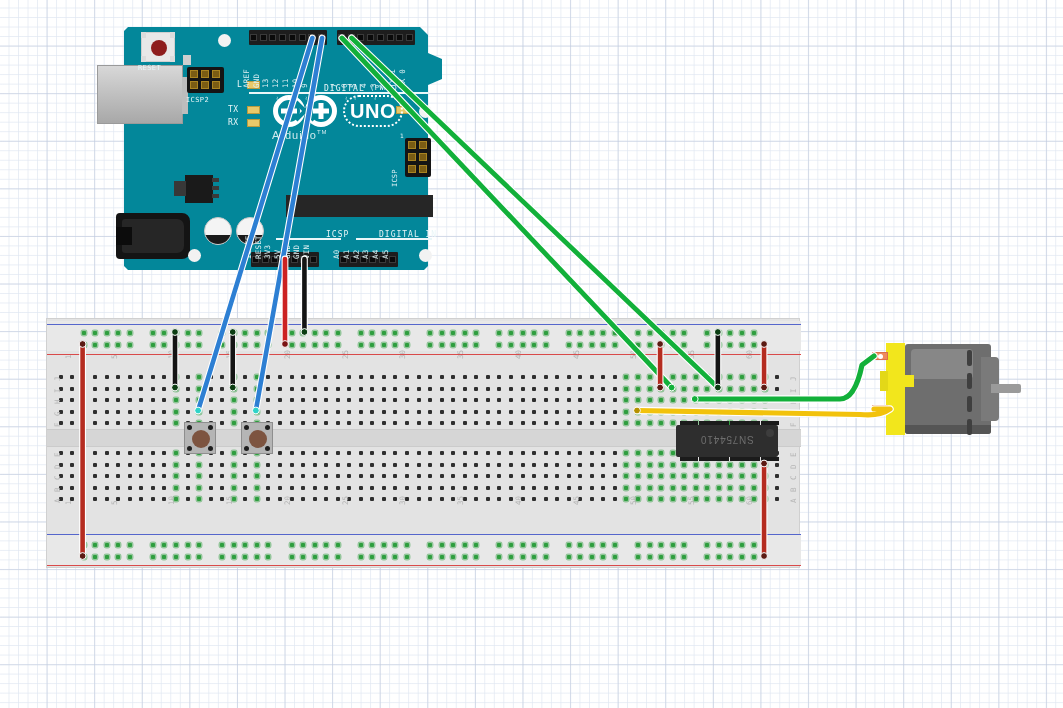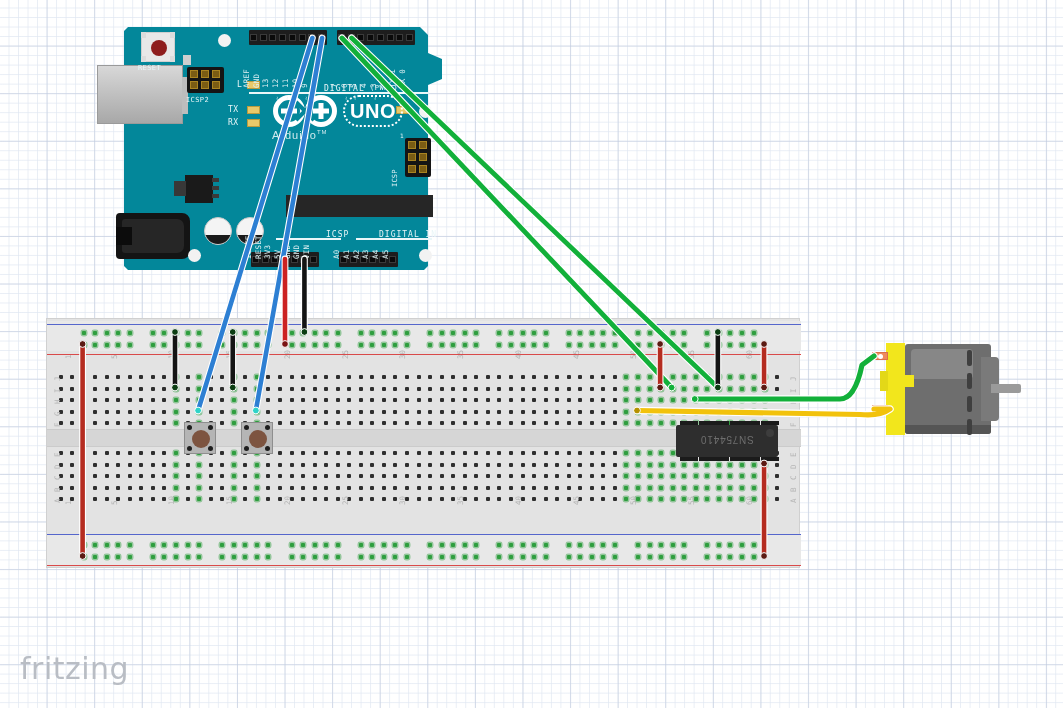--- a/index.html
+++ b/index.html
@@ -1321,14 +1321,13 @@
       <circle cx="764.0500000000001" cy="463.5" r="3.4" fill="#5c1a12" stroke="#ffffff" stroke-width="1"></circle>
       <circle cx="764.0500000000001" cy="556" r="3.4" fill="#5c1a12" stroke="#ffffff" stroke-width="1"></circle>
       <path d="M 694.75 399 L 840 399 Q 855 399 862 365 L 874 356" fill="none" stroke="#ffffff" stroke-width="7.4" stroke-linecap="round" stroke-linejoin="round"></path>
       <path d="M 694.75 399 L 840 399 Q 855 399 862 365 L 874 356" fill="none" stroke="#12b03a" stroke-width="5.2" stroke-linecap="round" stroke-linejoin="round"></path>
       <circle cx="694.75" cy="399" r="3.4" fill="#12b03a" stroke="#ffffff" stroke-width="1"></circle>
       <path d="M 637 410.5 L 860 414.5 Q 880 416.5 890 409 L 874 409" fill="none" stroke="#ffffff" stroke-width="7.4" stroke-linecap="round" stroke-linejoin="round"></path>
       <path d="M 637 410.5 L 860 414.5 Q 880 416.5 890 409 L 874 409" fill="none" stroke="#f2c20c" stroke-width="5.2" stroke-linecap="round" stroke-linejoin="round"></path>
       <circle cx="637" cy="410.5" r="3.4" fill="#b59100" stroke="#ffffff" stroke-width="1"></circle>
     </svg>
 
-  <div id="fritz">fritzing</div>
 </div>
 
 </body></html>

